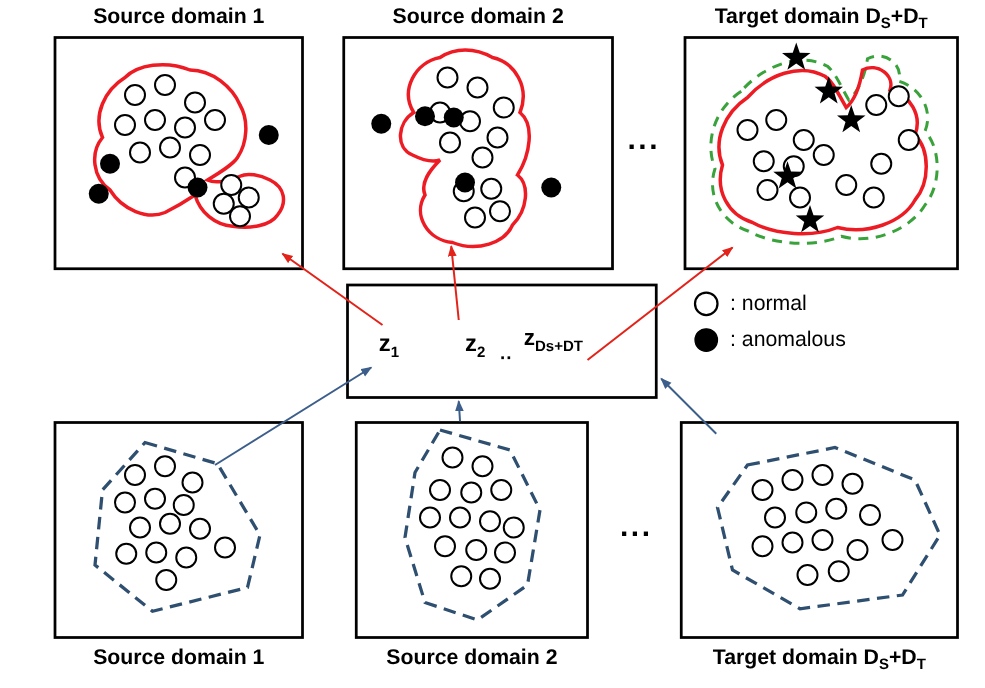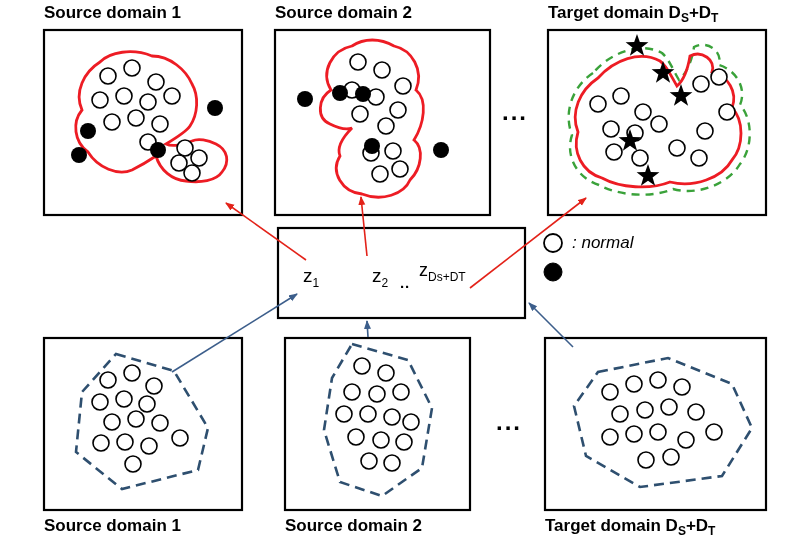--- a/index.html
+++ b/index.html
@@ -1,28 +1,28 @@
 <!DOCTYPE html>
 <html><head>
 <meta charset="utf-8">
 <style>
   html,body{margin:0;padding:0;background:#fff;}
   #canvas{
     position:relative;width:788px;height:550px;background:#fff;
     font-family:"Liberation Sans",sans-serif;overflow:hidden;color:#000;
   }
   #diagram-svg{position:absolute;left:0;top:0;}
-  .title{position:absolute;text-align:left;font-size:17px;font-weight:bold;white-space:nowrap;}
+  .title{position:absolute;text-align:center;font-size:17px;font-weight:bold;white-space:nowrap;}
   .title sub{font-size:12px;}
   .ellipsis{position:absolute;font-size:24px;font-weight:bold;letter-spacing:2px;}
   .latent-label{position:absolute;font-size:17px;}
-  .z-label{position:absolute;font-weight:normal;font-size:19px;white-space:nowrap;}
+  .z-label{position:absolute;font-weight:bold;font-size:19px;white-space:nowrap;}
   .z-label sub{font-size:12px;}
   .z-dots{position:absolute;font-weight:bold;font-size:15px;}
-  .legend{position:absolute;left:541px;top:231px;font-style:italic;}
+  .legend{position:absolute;left:553px;top:231px;}
   .legend-row{display:flex;align-items:center;height:24px;margin-bottom:5px;font-size:17px;gap:7px;}
   .legend-icon{flex:0 0 auto;}
 </style>
 </head>
 <body>
 
 <div id="canvas">
 
   <svg id="diagram-svg" width="788" height="550" viewBox="0 0 788 550">
       <defs>
@@ -181,20 +181,21 @@
     <div class="legend-row">
       <svg class="legend-icon" width="24" height="26" viewBox="0 0 24 26">
         <circle cx="12" cy="13" r="9" fill="#fff" stroke="#000" stroke-width="1.8"></circle>
       </svg>
       <span>: normal</span>
     </div>
     <div class="legend-row">
       <svg class="legend-icon" width="24" height="26" viewBox="0 0 24 26">
         <circle cx="12" cy="13" r="9" fill="#000" stroke="#000" stroke-width="1"></circle>
       </svg>
+      <span>: anomalous</span>
     </div>
   </div>
 
   <div class="title" style="left:44px;top:516px;width:198px"><span>Source domain 1</span></div>
   <div class="title" style="left:285px;top:516px;width:185px"><span>Source domain 2</span></div>
   <div class="title" style="left:545px;top:516px;width:221px"><span>Target domain D</span><sub>S</sub><span>+D</span><sub>T</sub></div>
 
 </div>
 
 </body></html>

